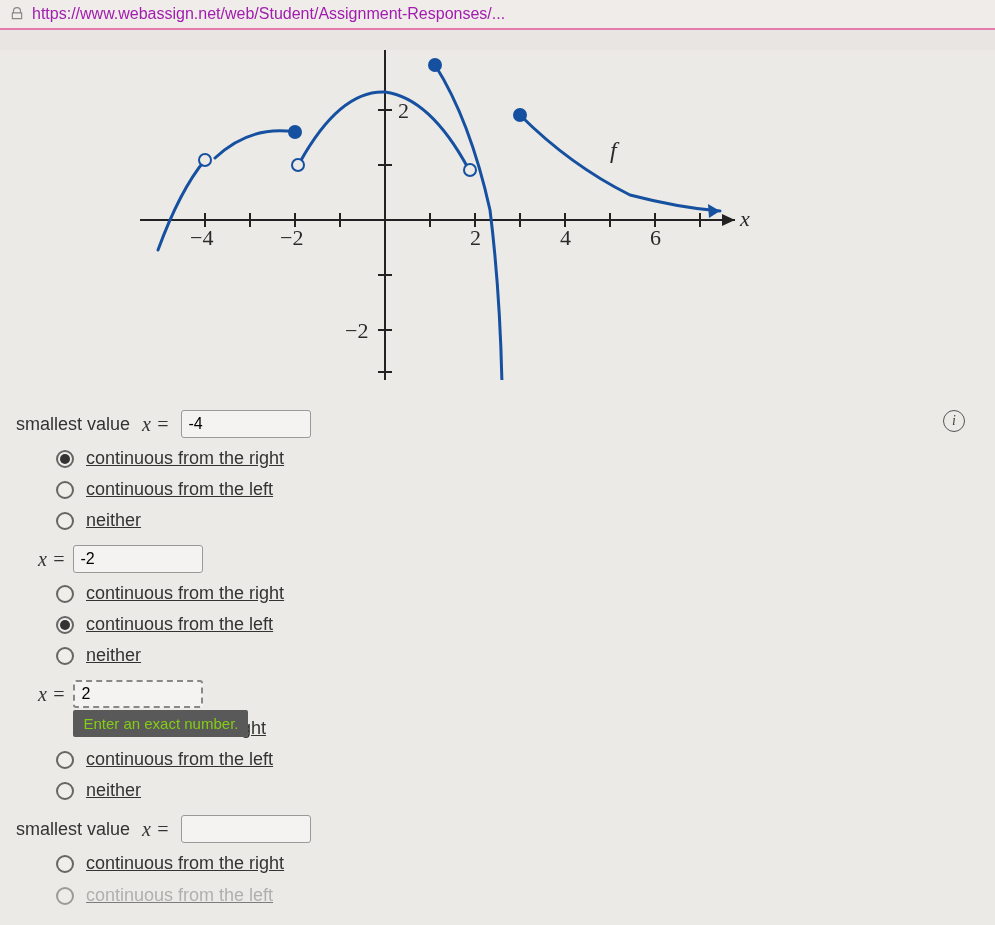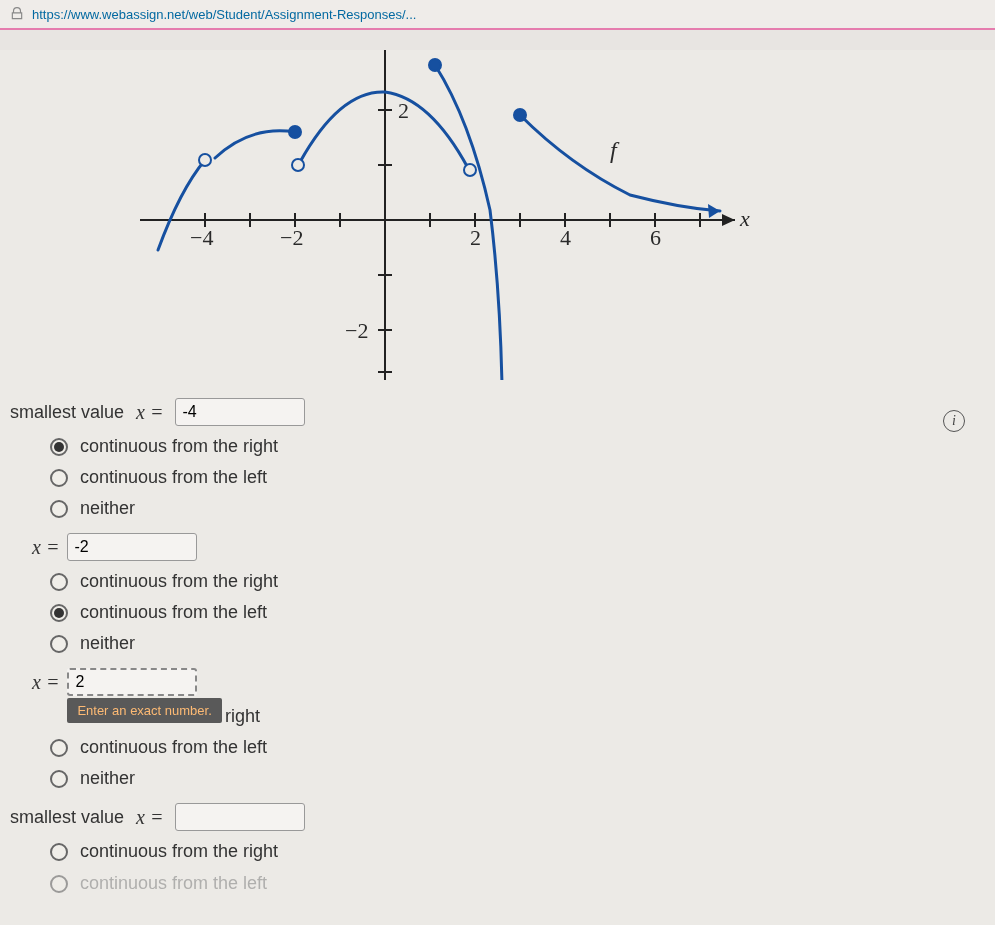--- a/index.html
+++ b/index.html
@@ -12,22 +12,22 @@
     color: #333;
   }
   .urlbar {
     display: flex;
     align-items: center;
     gap: 8px;
     padding: 4px 10px;
     border-bottom: 2px solid #e57cae;
     background: #efece9;
     height: 30px;
-    color: #0369a1;
-    font-size: 13px;
+    color: #a21caf;
+    font-size: 16px;
   }
   .lock {
     width: 14px; height: 14px;
     display: inline-flex; align-items: center; justify-content: center;
   }
   .content {
     position: relative;
     background: #eceae6;
     height: 895px;
   }
@@ -57,22 +57,22 @@
     border-radius: 50%;
     display: flex; align-items: center; justify-content: center;
     font-family: 'Times New Roman', serif;
     font-style: italic;
     font-size: 14px;
     color: #444;
     cursor: pointer;
   }
 
   .questions {
-    margin-top: 18px;
-    padding-left: 10px;
+    margin-top: 30px;
+    padding-left: 16px;
     font-size: 18px;
     color: #333;
   }
   .qrow {
     display: flex;
     align-items: center;
     gap: 12px;
     margin-bottom: 10px;
   }
   .qlabel { white-space: nowrap; }
@@ -85,20 +85,21 @@
     padding: 2px 6px;
     font-size: 16px;
     background: #f5f3f1;
   }
   input.val.dashed {
     border: 2px dashed #888;
   }
   .options {
     padding-left: 40px;
     margin-bottom: 14px;
+    text-decoration: underline;
   }
   .opt {
     display: flex;
     align-items: center;
     gap: 12px;
     margin: 10px 0;
     font-size: 18px;
     cursor: pointer;
   }
   .radio {
@@ -123,22 +124,22 @@
     align-items: center;
     gap: 8px;
     margin-bottom: 8px;
   }
   .tooltip-wrap { position: relative; display: inline-block; }
   .tooltip {
     position: absolute;
     top: 30px;
     left: 0;
     background: #595959;
-    color: #fdba74;
-    font-size: 13px;
+    color: #84cc16;
+    font-size: 15px;
     padding: 5px 10px;
     white-space: nowrap;
     border-radius: 2px;
     z-index: 5;
   }
   .cutoff {
     border-top: 1px solid transparent;
     color: #888;
     opacity: 0.6;
   }

